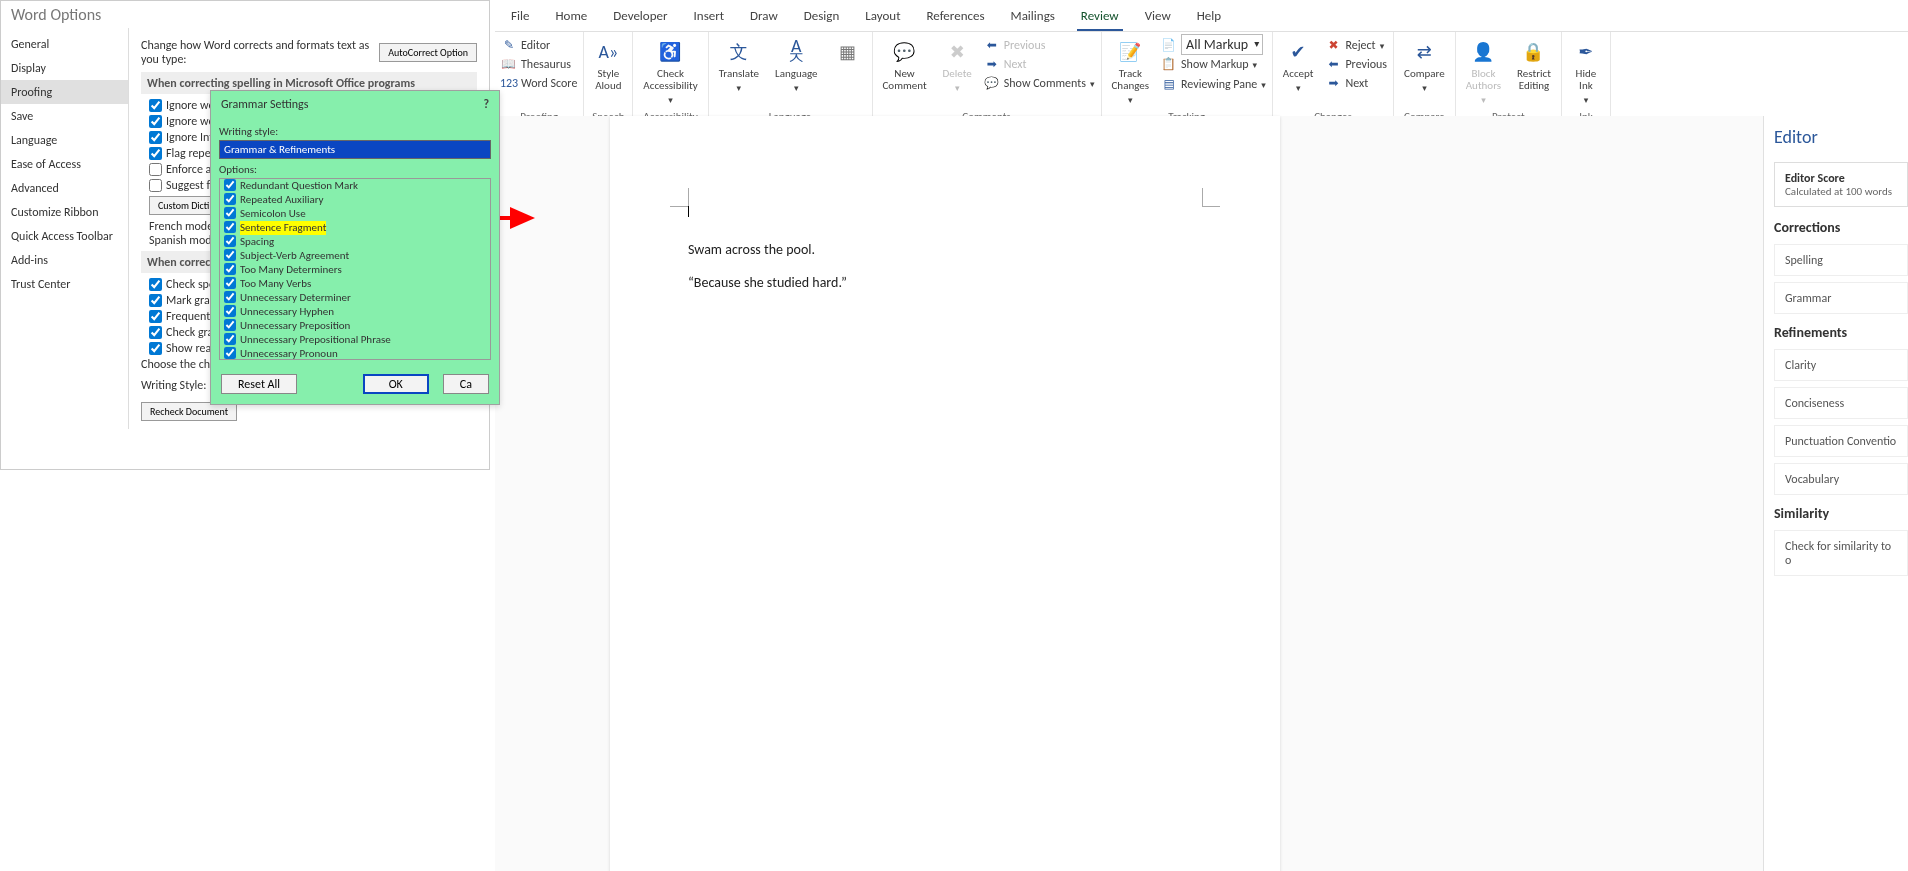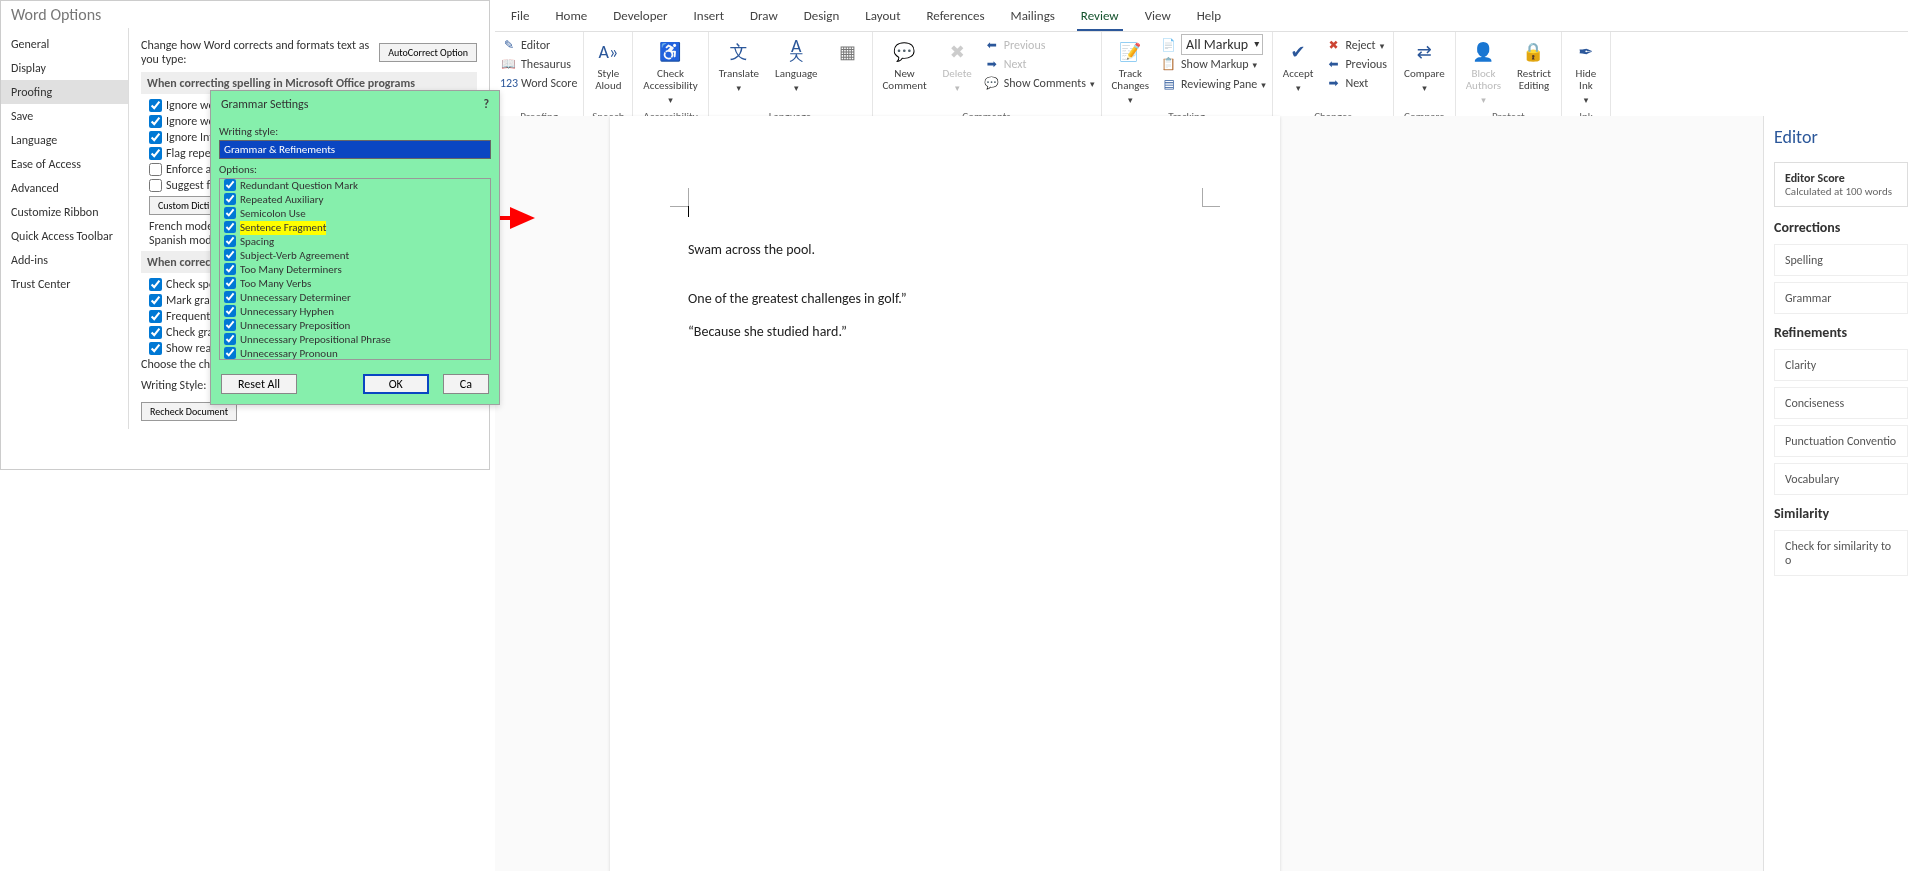--- a/index.html
+++ b/index.html
@@ -638,21 +638,20 @@
     </div>
   </div>
 </div>
 
 <div class="doc-area">
   <div class="page">
     <div class="crop tl"></div>
     <div class="crop tr"></div>
     <div class="cursor-mark"></div>
     <p style="margin-top:24px">Swam across the pool.</p>
-    <p style="margin-top:32px">One of the greatest challenges in golf.”</p>
     <p>“Because she studied hard.”</p>
   </div>
 </div>
 
 <div class="editor-pane">
   <div class="ep-title">Editor</div>
   <div class="ep-card">
     <div style="font-weight:600">Editor Score</div>
     <div style="font-size:11px;color:#666">Calculated at 100 words</div>
   </div>

